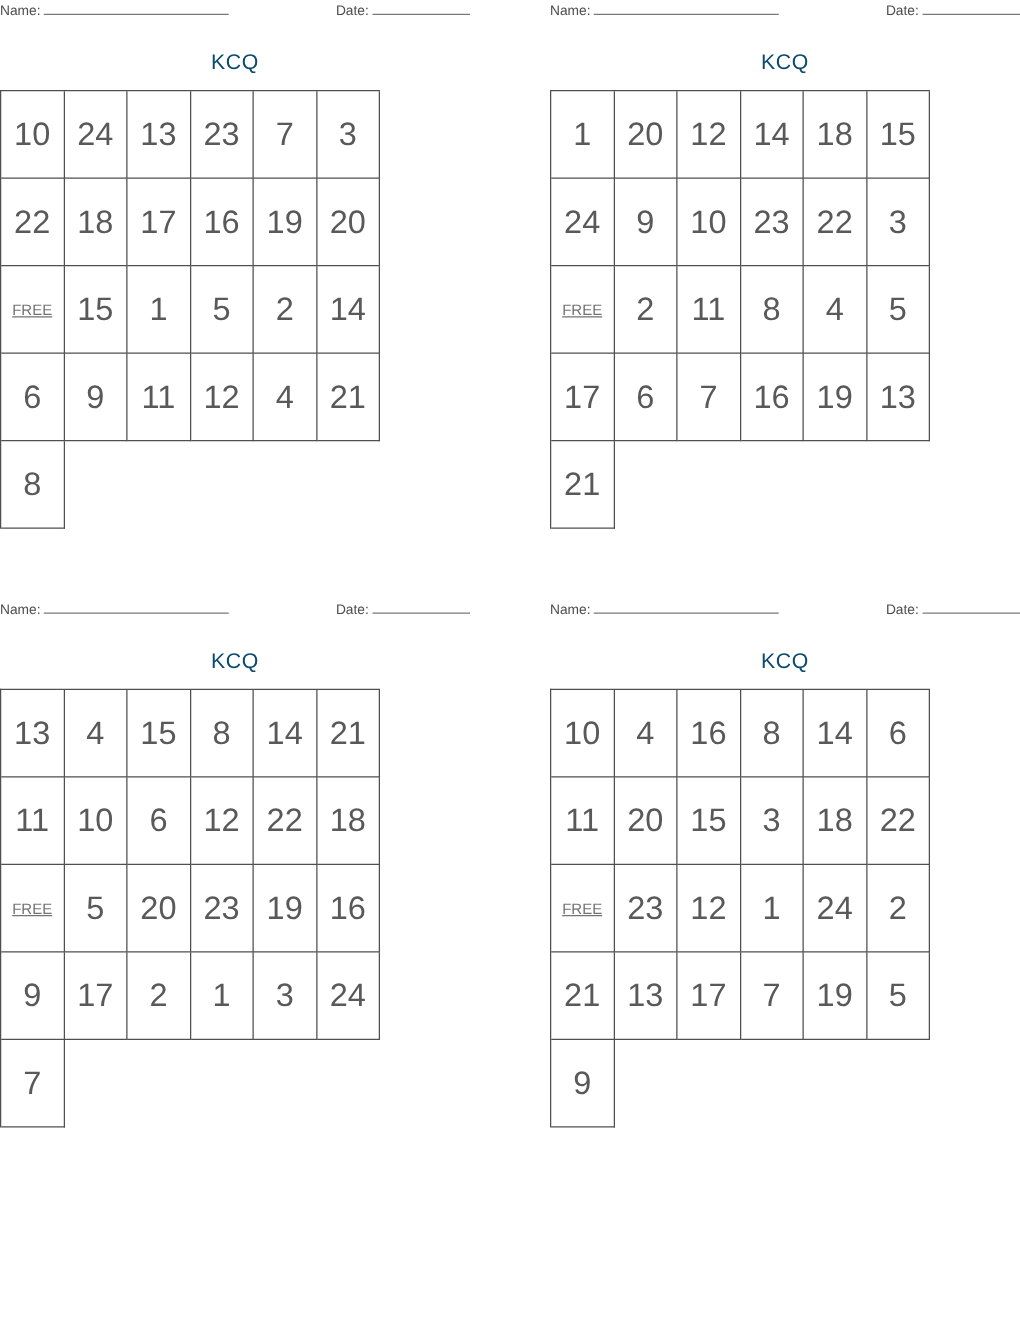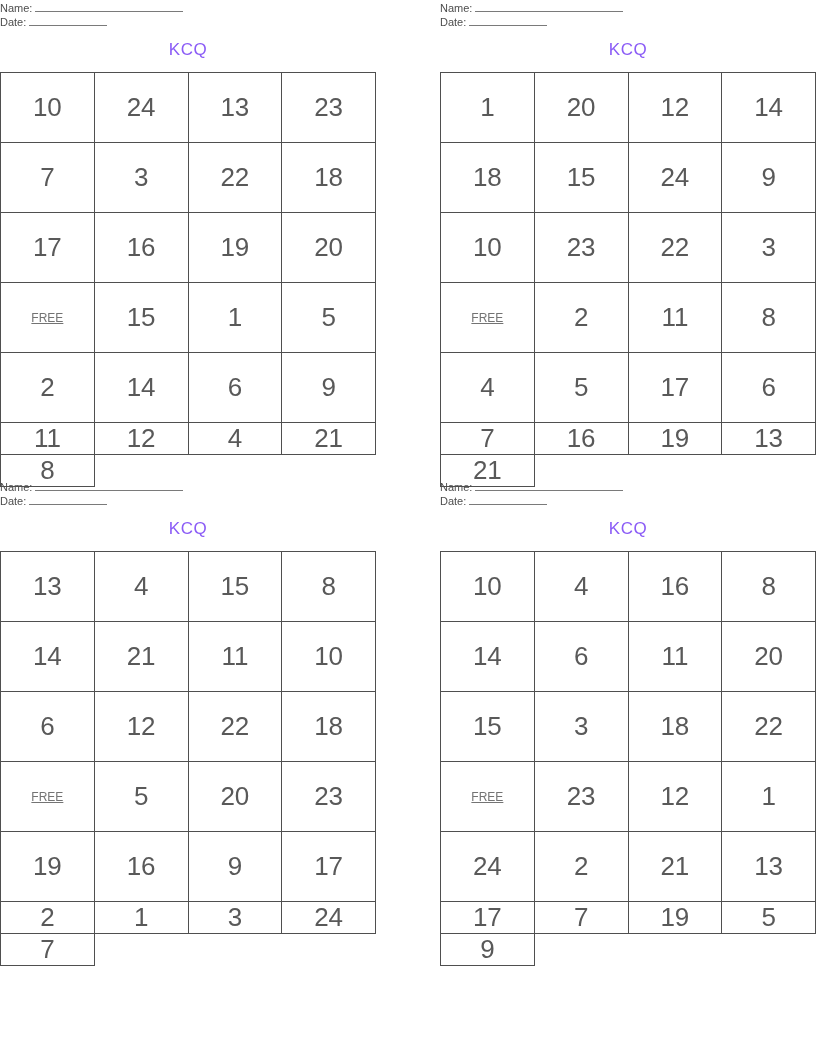--- a/index.html
+++ b/index.html
@@ -29,21 +29,20 @@
   .card-4 { left: 440px; top: 479px; }
 
   .meta-row {
     display: flex;
     justify-content: space-between;
     align-items: baseline;
     font-size: 11px;
     color: #5a5a5a;
     padding: 0 0 0 0;
     height: 18px;
-    flex-direction: column;
   }
   .meta-field {
     display: flex;
     align-items: baseline;
     white-space: nowrap;
   }
   .meta-label {
     font-size: 11px;
     color: #4d4d4d;
     margin-right: 3px;
@@ -52,33 +51,33 @@
     display: inline-block;
     border-bottom: 1px solid #7a7a7a;
     height: 11px;
   }
   .name-line { width: 148px; }
   .date-line { width: 78px; }
 
   .card-title {
     text-align: center;
     font-size: 17px;
-    color: #8b5cf6;
+    color: #0c4a6e;
     margin-top: 22px;
     margin-bottom: 12px;
     letter-spacing: 0.5px;
   }
 
   .grid {
     display: grid;
-    grid-template-columns: repeat(4, 1fr);
+    grid-template-columns: repeat(6, 1fr);
     grid-template-rows: repeat(5, 70px);
     border-top: 1px solid #4f4f4f;
     border-left: 1px solid #4f4f4f;
-    width: 376px;
+    width: 304px;
     box-sizing: border-box;
   }
   .cell {
     border-right: 1px solid #4f4f4f;
     border-bottom: 1px solid #4f4f4f;
     display: flex;
     align-items: center;
     justify-content: center;
     font-size: 26px;
     color: #595959;

